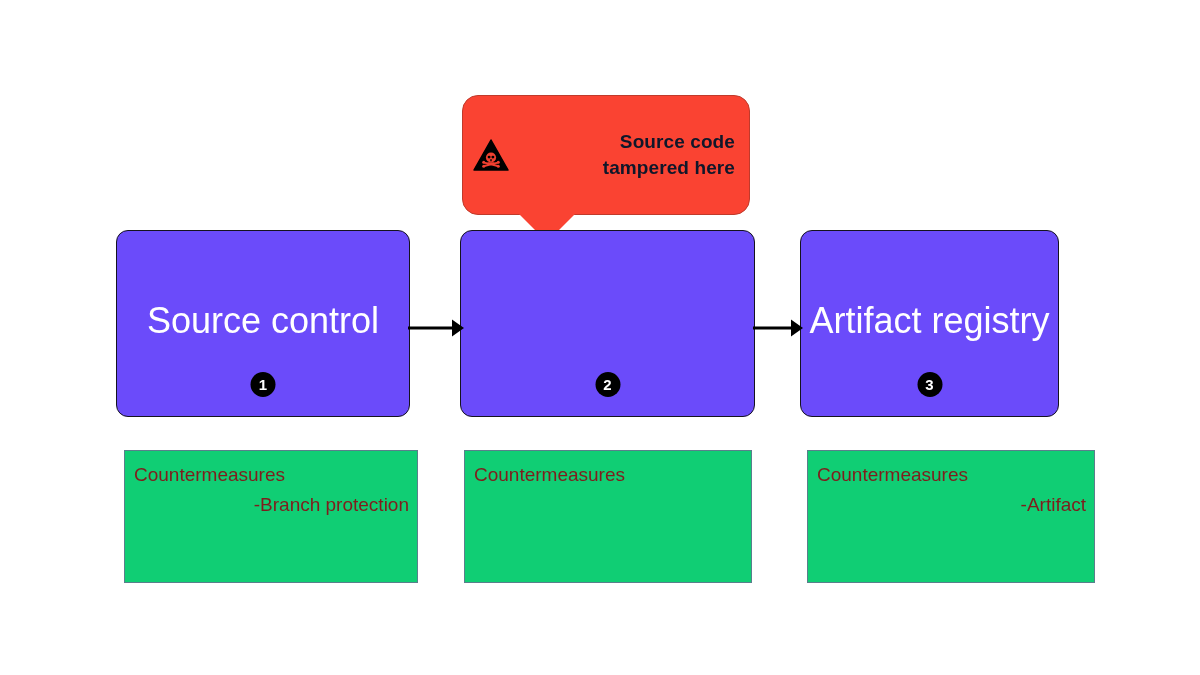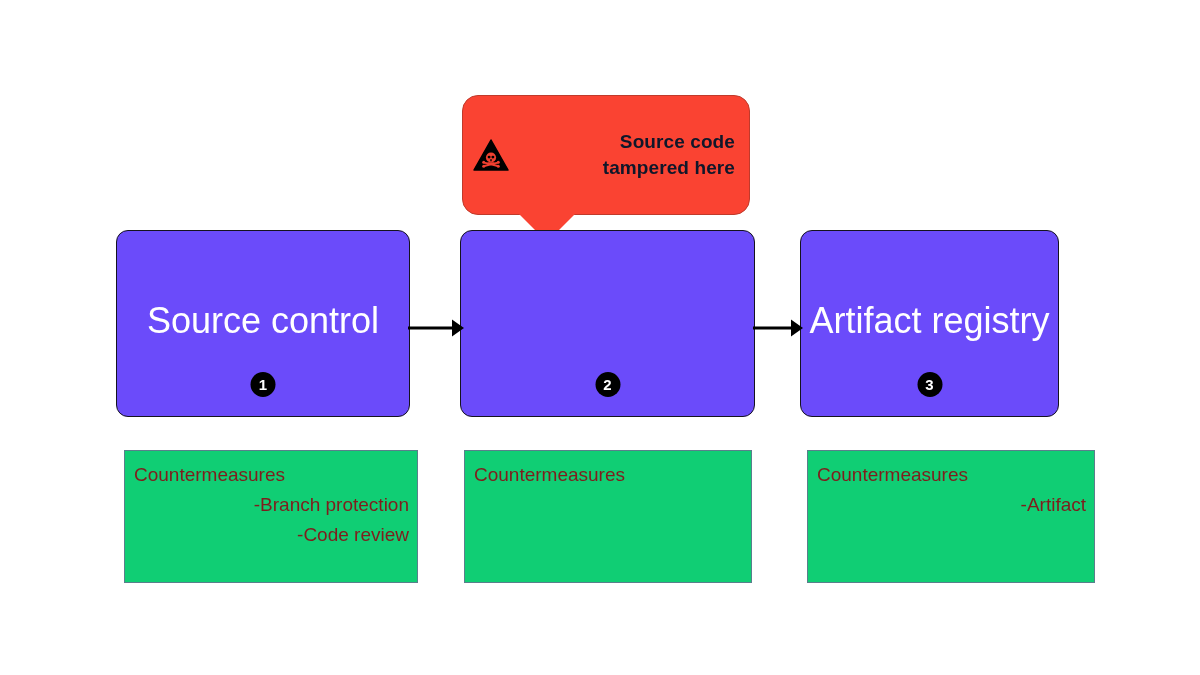--- a/index.html
+++ b/index.html
@@ -201,21 +201,20 @@
   </svg>
 
   <svg class="arrow" id="arrow2" viewBox="0 0 50 24" preserveAspectRatio="none">
     <line x1="0" y1="12" x2="38" y2="12" stroke="#000000" stroke-width="3.2"></line>
     <polygon points="38,3.5 50,12 38,20.5" fill="#000000"></polygon>
   </svg>
 
   <div class="cbox" id="cbox1">
     <span class="cm-title">Countermeasures</span>
     <span class="cm-item"><span class="cm-dash">-</span><span>Branch protection</span></span>
-    <span class="cm-item"><span class="cm-dash">-</span><span>Code review</span></span>
   </div>
 
   <div class="cbox" id="cbox2">
     <span class="cm-title">Countermeasures</span>
   </div>
 
   <div class="cbox" id="cbox3">
     <span class="cm-title">Countermeasures</span>
     <span class="cm-item"><span class="cm-dash">-</span><span>Artifact</span></span>
   </div>

